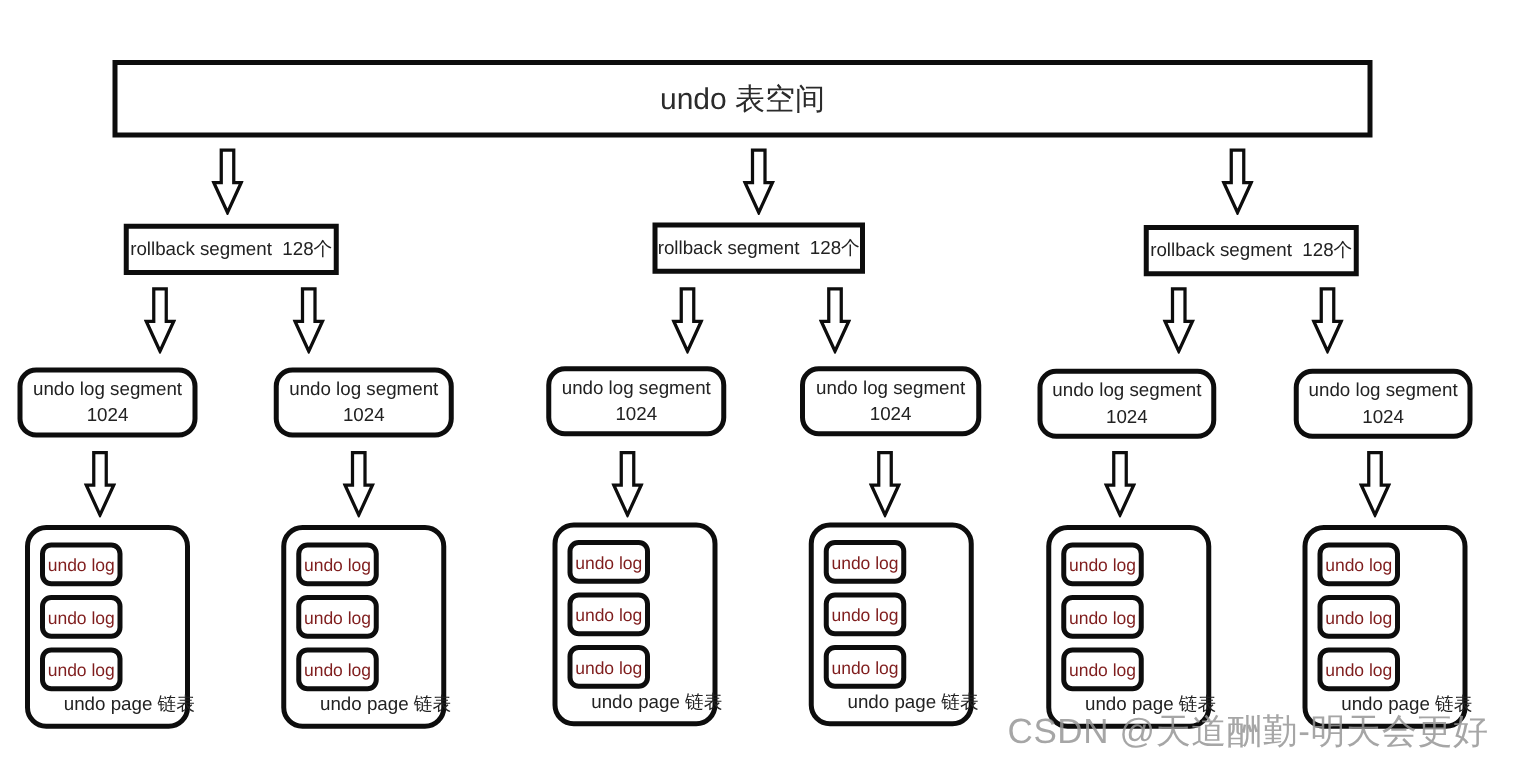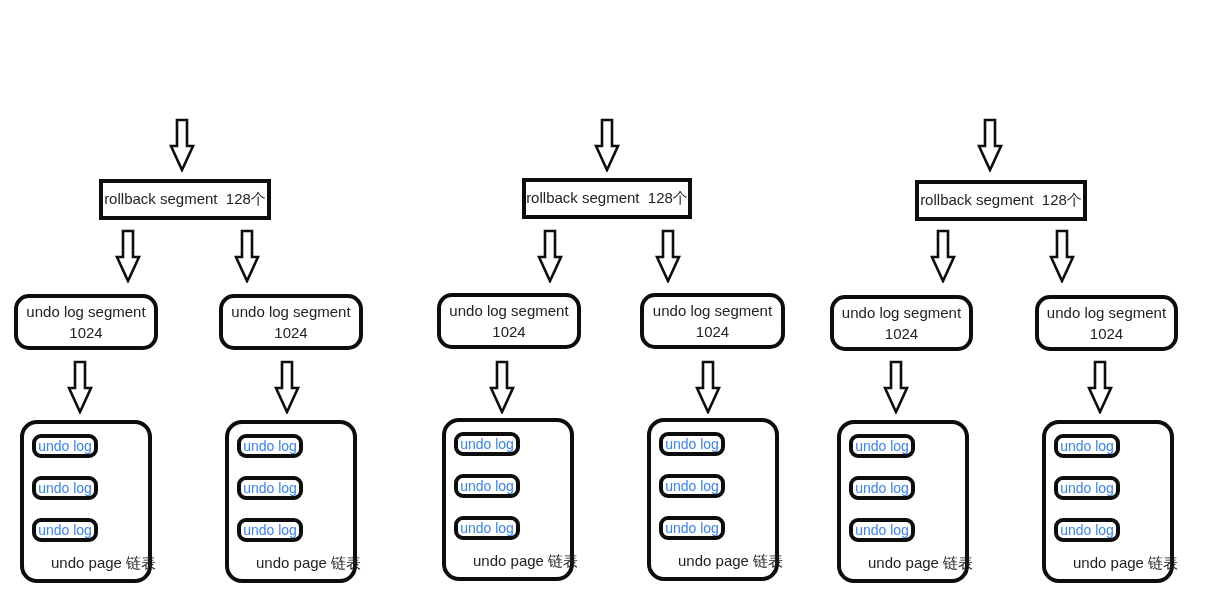--- a/index.html
+++ b/index.html
@@ -57,29 +57,29 @@
   
   .page-list {
     border: 4px solid #0d0d0d;
     border-radius: 17px;
     background: #ffffff;
   }
   .undo-log-chip {
     position: absolute;
     left: 8px;
     width: 66px;
-    height: 24px;
+    height: 35px;
     border: 4px solid #0d0d0d;
     border-radius: 9px;
     background: #ffffff;
     display: flex;
     align-items: center;
     justify-content: center;
     font-size: 14px;
-    color: #3b82f6;
+    color: #7f1d1d;
   }
   .page-list-label {
     position: absolute;
     left: 27px;
     top: 130px;
     font-size: 15px;
     white-space: pre;
     color: #222222;
   }
 
@@ -92,20 +92,23 @@
     white-space: pre;
     letter-spacing: 0.5px;
     z-index: 5;
   }
 </style>
 </head>
 <body>
 
 <div class="canvas">
 
+  <div class="abs title-box" style="left:90px; top:48px; width:1008px; height:62px;">
+    <span>undo 表空间</span>
+  </div>
 
   <div class="abs arrow" style="left:169px; top:118px;">
     <svg viewBox="0 0 26 54">
         <polygon points="8,2 18,2 18,28 24,28 13,52 2,28 8,28" fill="#ffffff" stroke="#0d0d0d" stroke-width="2.6"></polygon>
       </svg>
   </div>
   <div class="abs arrow" style="left:594px; top:118px;">
     <svg viewBox="0 0 26 54">
         <polygon points="8,2 18,2 18,28 24,28 13,52 2,28 8,28" fill="#ffffff" stroke="#0d0d0d" stroke-width="2.6"></polygon>
       </svg>
@@ -284,14 +287,15 @@
       </div>
     <div class="undo-log-chip" style="top:52px;">
         <span>undo log</span>
       </div>
     <div class="undo-log-chip" style="top:94px;">
         <span>undo log</span>
       </div>
     <div class="page-list-label">undo page 链表</div>
   </div>
 
+  <div class="abs watermark" style="left:806px; top:566px;">CSDN @天道酬勤-明天会更好</div>
 
 </div>
 
 </body></html>

